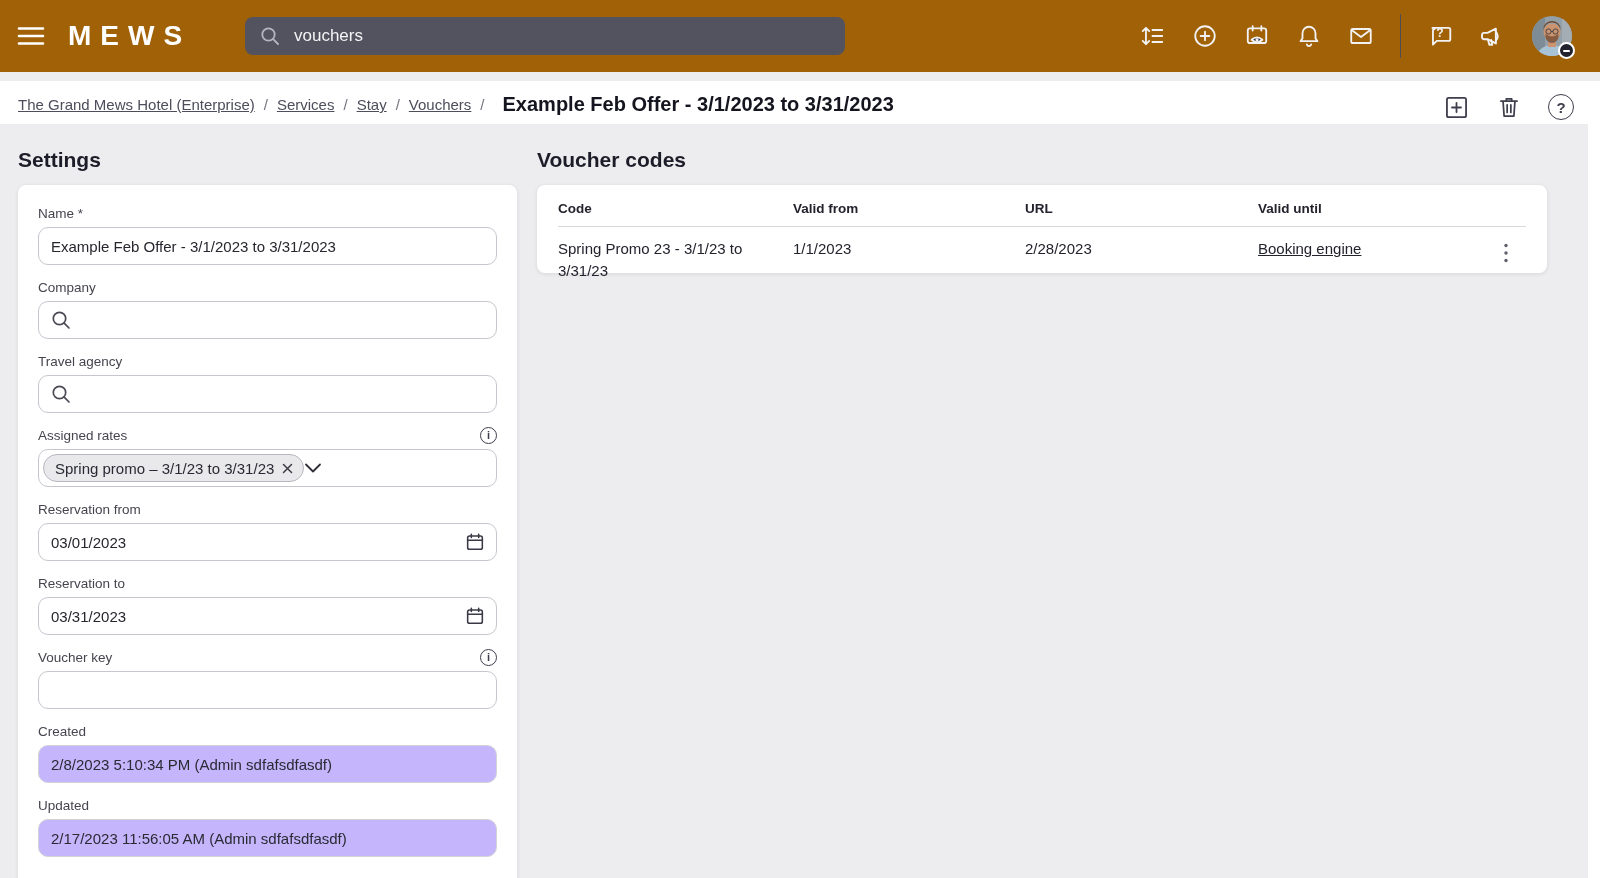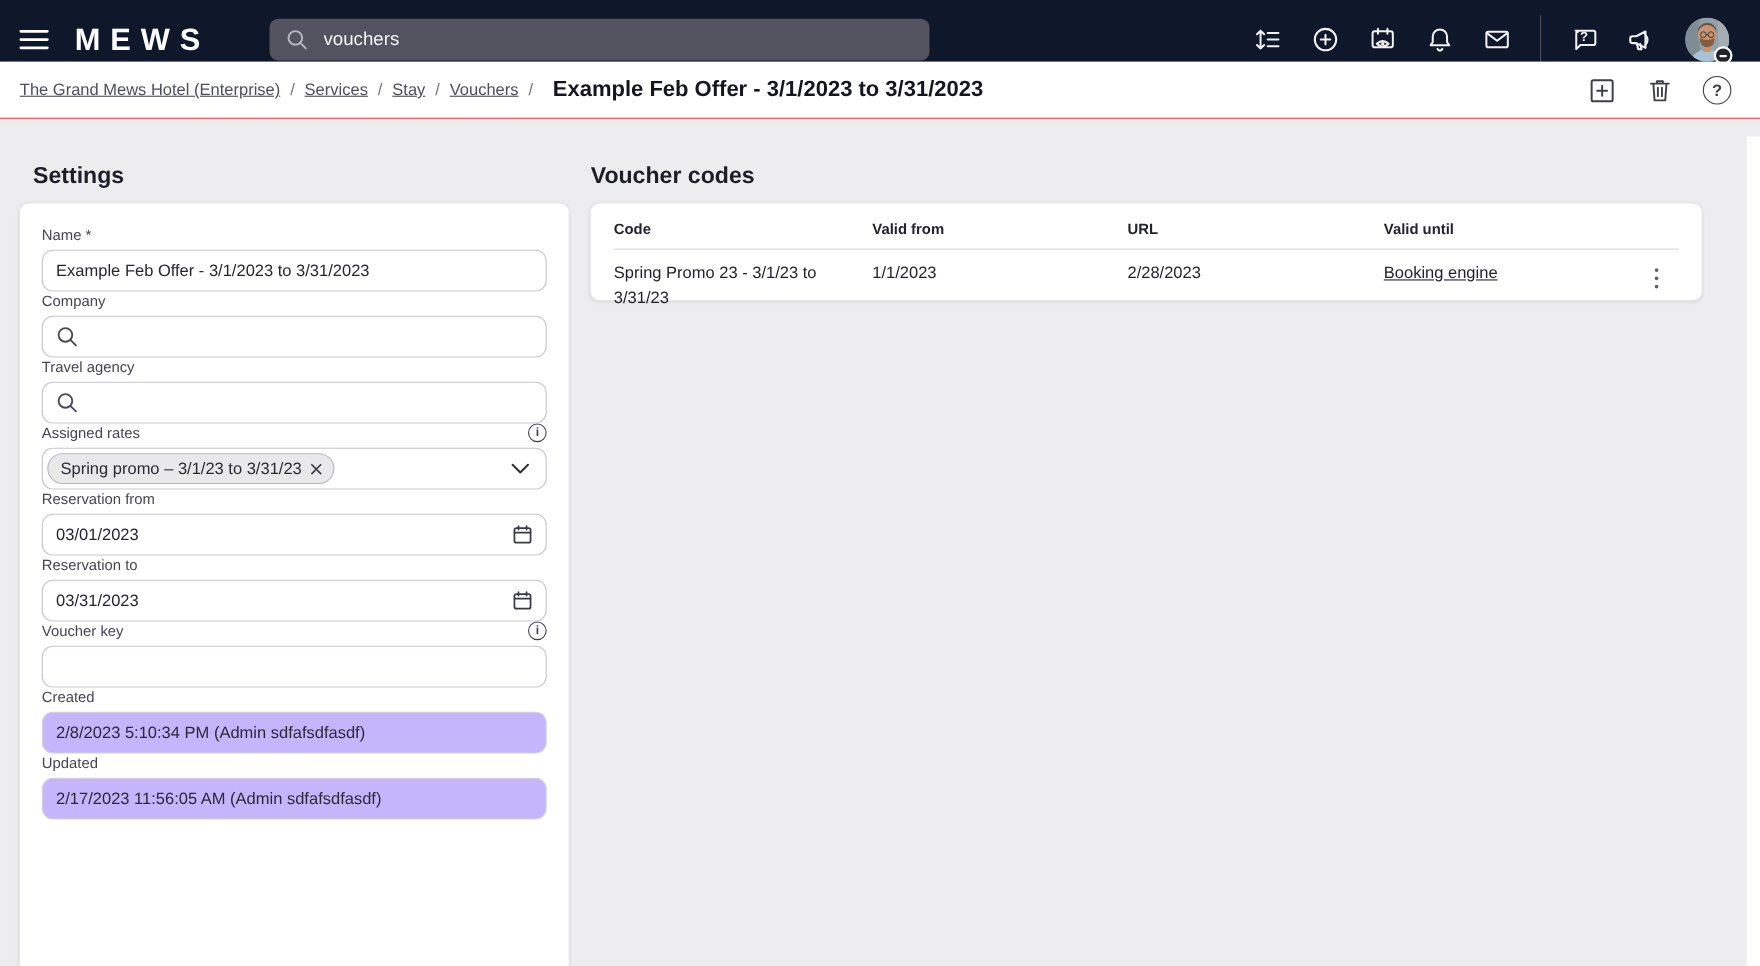--- a/index.html
+++ b/index.html
@@ -6,21 +6,21 @@
   html,body { margin:0; padding:0; }
   body {
     width:1600px; height:878px; position:relative; overflow:hidden;
     font-family:"Liberation Sans", sans-serif; background:#ededef; color:#23232e;
   }
   svg { display:block; }
 
   
   .topbar {
     position:absolute; top:0; left:0; width:1600px; height:72px;
-    background:#0f172a; display:flex; align-items:center;
+    background:#a16207; display:flex; align-items:center;
   }
   .hamburger { margin-left:17px; cursor:pointer; }
   .brand {
     color:#ffffff; font-size:28px; font-weight:bold; letter-spacing:9px;
     margin-left:23px; cursor:pointer; user-select:none;
   }
   .search {
     position:absolute; left:245px; top:17px; width:600px; height:38px;
     background:#53535f; border-radius:8px; display:flex; align-items:center;
     padding:0 14px;
@@ -42,53 +42,53 @@
   .avatar { width:40px; height:40px; border-radius:50%; position:relative; cursor:pointer; }
   .status-badge {
     position:absolute; right:-3px; bottom:-3px; width:17px; height:17px;
     background:#22222e; border:2px solid #ffffff; border-radius:50%;
     display:flex; align-items:center; justify-content:center;
   }
   .status-badge span { display:block; width:7px; height:2px; background:#ffffff; border-radius:1px; }
 
   
   .breadcrumb-bar {
-    position:absolute; top:56px; left:0; width:1600px; height:52px;
-    background:#ffffff; border-bottom:1px solid #ef4444;
+    position:absolute; top:81px; left:0; width:1600px; height:52px;
+    background:#ffffff; border-bottom:5px solid #ef4444;
     display:flex; align-items:center;
   }
   .crumbs { margin-left:18px; display:flex; align-items:center; gap:9px; font-size:15px; }
   .crumb-link { color:#4d4d5c; text-decoration:underline; cursor:pointer; white-space:nowrap; }
   .crumb-sep { color:#73737f; }
   .page-title { font-size:20px; font-weight:bold; color:#15151f; margin-left:9px; white-space:nowrap; }
   .bc-actions {
     position:absolute; right:0; top:0; height:52px; display:flex;
     align-items:center; gap:26px; padding-right:26px;
   }
   .bc-icon { cursor:pointer; }
   .help-circle {
     width:26px; height:26px; border:1.7px solid #3e3e4c; border-radius:50%;
     color:#3e3e4c; font-size:15px; font-weight:bold;
     display:flex; align-items:center; justify-content:center; cursor:pointer;
   }
 
   
   .content { position:absolute; top:124px; left:0; width:1600px; height:754px; background:#ededef; }
   .section-heading { position:absolute; top:24px; font-size:21px; font-weight:bold; color:#1d1d29; }
-  #settings-heading { left:18px;margin-left:12px; }
+  #settings-heading { left:18px; }
   #codes-heading { left:537px; }
   .card {
     position:absolute; background:#ffffff; border-radius:8px;
     box-shadow:0 1px 4px rgba(25,25,50,0.10);
   }
   .settings-card { left:18px; top:61px; width:499px; height:790px; padding:20px; }
   .codes-card { left:537px; top:61px; width:1010px; height:88px; padding:0 21px; }
 
   
-  .field { }
+  .field { margin-bottom:14px; }
   .form-label {
     font-size:13.5px; color:#45454f; margin-bottom:6px;
     display:flex; align-items:center; justify-content:space-between; height:16px;
   }
   .info-icon {
     width:17px; height:17px; border:1.4px solid #3e3e4c; border-radius:50%;
     color:#3e3e4c; font-size:11px; font-style:normal; font-weight:bold;
     display:flex; align-items:center; justify-content:center; cursor:pointer;
   }
   .text-input {
@@ -96,21 +96,21 @@
     padding:0 12px; font-size:15px; color:#26262f; font-family:inherit;
     background:#ffffff; outline:none;
   }
   .input-wrap { position:relative; }
   .has-left-icon { padding-left:42px; }
   .icon-left { position:absolute; left:12px; top:8px; pointer-events:none; }
   .icon-right-btn { position:absolute; right:11px; top:8px; cursor:pointer; }
   .disabled-input { background:#c4b5fd; border-color:#d2d2d7; color:#2a2a33; }
   .select-box {
     width:100%; height:38px; border:1px solid #c6c6cf; border-radius:10px;
-    display:flex; align-items:center; justify-content:space-between;
+    display:flex; align-items:center; justify-content:flex-start;
     padding:0 14px 0 4px; cursor:pointer; background:#fff;
   }
   .chip {
     height:28px; background:#e9e9ec; border:1px solid #b7b7c0; border-radius:14px;
     display:flex; align-items:center; gap:8px; padding:0 10px 0 11px;
     font-size:15px; color:#2a2a35; white-space:nowrap;
   }
   .chip-close { cursor:pointer; display:flex; align-items:center; }
 
   

